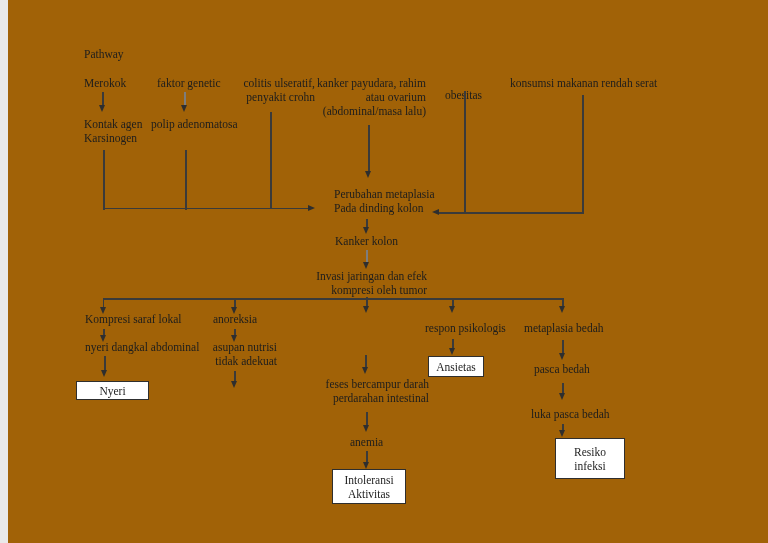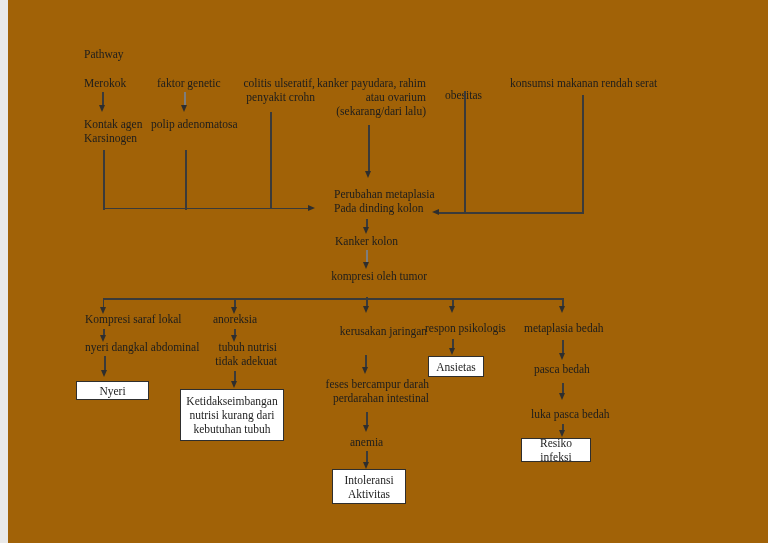--- a/index.html
+++ b/index.html
@@ -39,21 +39,21 @@
   <div class="lbl" style="left:149px;top:76px">
     <span class="ln">faktor genetic</span>
   </div>
   <div class="lbl ctr" style="left:215px;top:76px;width:92px">
     <span class="ln">colitis ulseratif,</span>
     <span class="ln">penyakit crohn</span>
   </div>
   <div class="lbl ctr" style="left:302px;top:76px;width:116px">
     <span class="ln">kanker payudara, rahim</span>
     <span class="ln">atau ovarium</span>
-    <span class="ln">(sekarang/dari lalu)</span>
+    <span class="ln">(abdominal/masa lalu)</span>
   </div>
   <div class="lbl" style="left:437px;top:88px">
     <span class="ln">obesitas</span>
   </div>
   <div class="lbl" style="left:502px;top:76px">
     <span class="ln">konsumsi makanan rendah serat</span>
   </div>
 
   <div class="lbl" style="left:76px;top:117px">
     <span class="ln">Kontak agen</span>
@@ -64,76 +64,71 @@
   </div>
 
   <div class="lbl" style="left:326px;top:187px">
     <span class="ln">Perubahan metaplasia</span>
     <span class="ln">Pada dinding kolon</span>
   </div>
   <div class="lbl" style="left:327px;top:234px">
     <span class="ln">Kanker kolon</span>
   </div>
   <div class="lbl ctr" style="left:299px;top:269px;width:120px">
+    <span class="ln">Invasi jaringan dan efek</span>
     <span class="ln">kompresi oleh tumor</span>
   </div>
 
   <div class="lbl" style="left:77px;top:312px">
     <span class="ln">Kompresi saraf lokal</span>
   </div>
   <div class="lbl" style="left:205px;top:312px">
     <span class="ln">anoreksia</span>
   </div>
   <div class="lbl ctr" style="left:297px;top:324px;width:122px">
-    <span class="ln">kerusakan jaringan</span>
   </div>
   <div class="lbl" style="left:417px;top:321px">
     <span class="ln">respon psikologis</span>
   </div>
   <div class="lbl" style="left:516px;top:321px">
     <span class="ln">metaplasia bedah</span>
   </div>
 
   <div class="lbl" style="left:77px;top:340px">
     <span class="ln">nyeri dangkal abdominal</span>
   </div>
   <div class="lbl ctr" style="left:185px;top:340px;width:84px">
-    <span class="ln">tubuh nutrisi</span>
+    <span class="ln">asupan nutrisi</span>
     <span class="ln">tidak adekuat</span>
   </div>
   <div class="lbl" style="left:526px;top:362px">
     <span class="ln">pasca bedah</span>
   </div>
   <div class="lbl ctr" style="left:297px;top:377px;width:124px">
     <span class="ln">feses bercampur darah</span>
     <span class="ln">perdarahan intestinal</span>
   </div>
   <div class="lbl" style="left:523px;top:407px">
     <span class="ln">luka pasca bedah</span>
   </div>
   <div class="lbl" style="left:342px;top:435px">
     <span class="ln">anemia</span>
   </div>
 
   <div class="box" style="left:68px;top:381px;width:73px;height:19px">
     <span class="ln">Nyeri</span>
   </div>
-  <div class="box" style="left:172px;top:389px;width:104px;height:52px">
-    <span class="ln">Ketidakseimbangan</span>
-    <span class="ln">nutrisi kurang dari</span>
-    <span class="ln">kebutuhan tubuh</span>
-  </div>
   <div class="box" style="left:420px;top:356px;width:56px;height:21px">
     <span class="ln">Ansietas</span>
   </div>
   <div class="box" style="left:324px;top:469px;width:74px;height:35px">
     <span class="ln">Intoleransi</span>
     <span class="ln">Aktivitas</span>
   </div>
-  <div class="box" style="left:513px;top:438px;width:70px;height:24px">
+  <div class="box" style="left:547px;top:438px;width:70px;height:41px">
     <span class="ln">Resiko</span>
     <span class="ln">infeksi</span>
   </div>
 
   <div class="vl" style="left:94.3px;top:92px;height:13px"></div>
   <div class="ah d" style="left:91.4px;top:105px"></div>
 
   <div class="vl soft" style="left:176.3px;top:92px;height:13px"></div>
   <div class="ah d" style="left:173.4px;top:105px"></div>
 

